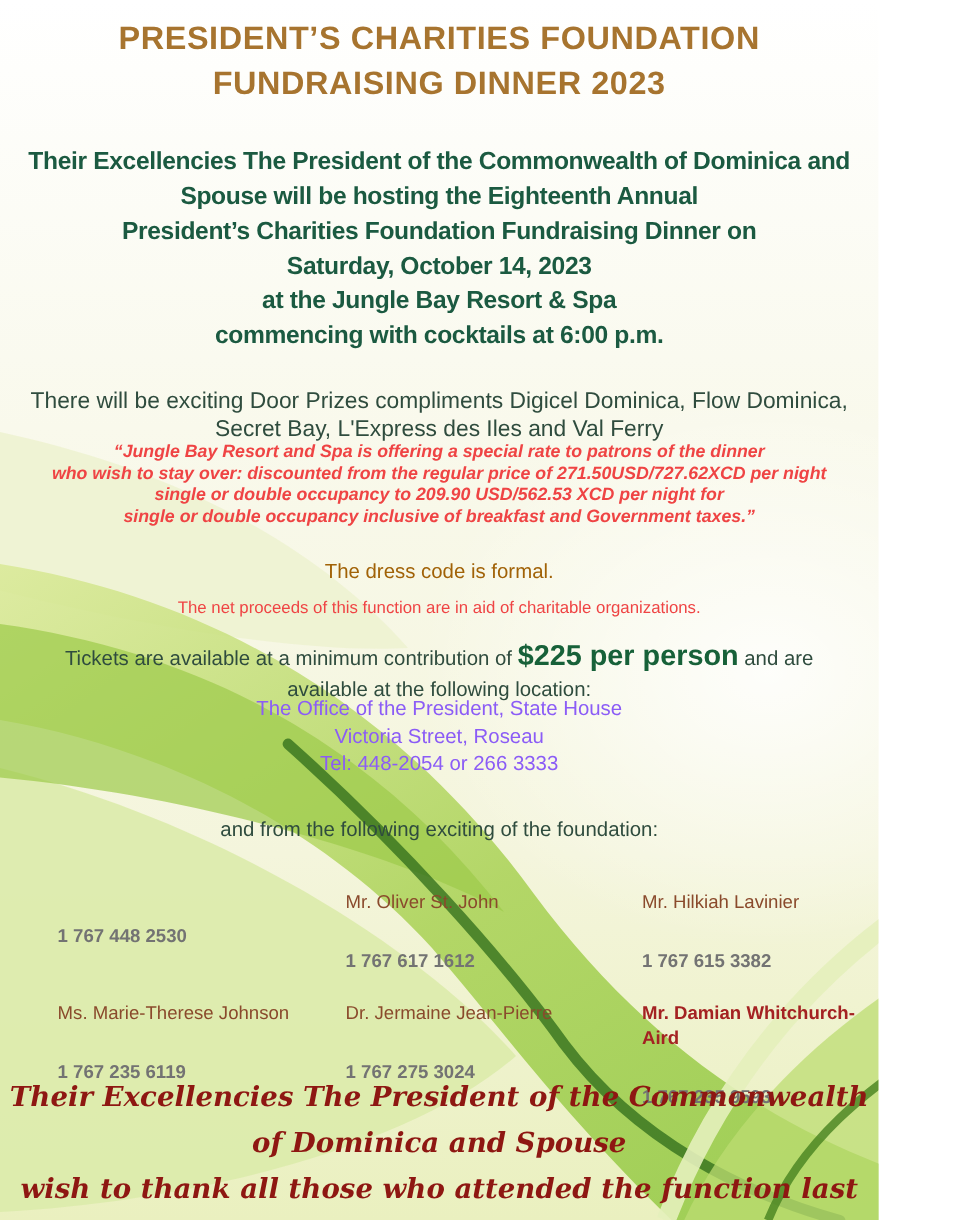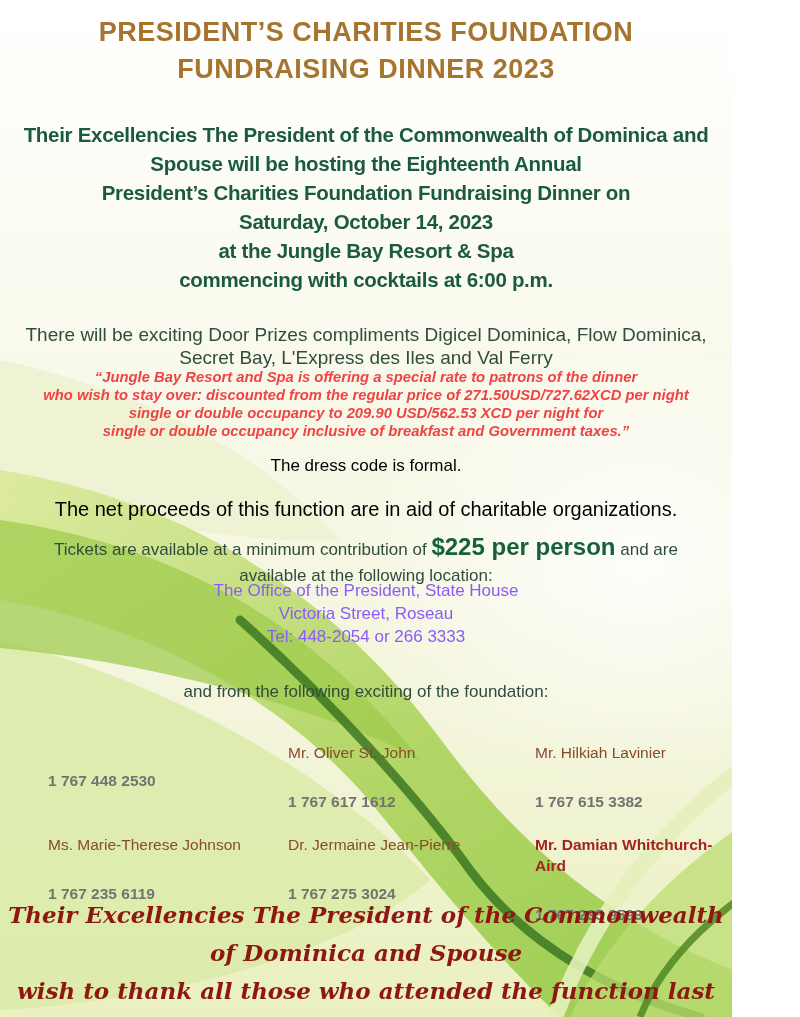--- a/index.html
+++ b/index.html
@@ -17,22 +17,22 @@
   }
   .announce {
     top:120px; color:#1b5a41; font-weight:bold;
     font-size:20.5px; line-height:29px; letter-spacing:-0.3px;
   }
   .doorprizes { top:323px; color:#2f4c3e; font-size:19px; line-height:23px; }
   .quote {
     top:368px; color:#ef4444; font-weight:bold; font-style:italic;
     font-size:14.8px; line-height:18px;
   }
-  .dress    { top:456px; color:#000000; font-size:17px; }
-  .proceeds { top:498px; color:#000000; font-size:20px; }
+  .dress    { top:467px; color:#a16207; font-size:17px; }
+  .proceeds { top:498px; color:#ef4444; font-size:14px; }
   .tickets  { top:533px; color:#2f4c3e; font-size:17px; }
   .tickets .l1 { line-height:28px; }
   .tickets .l2 { line-height:23px; }
   .price { font-size:24px; font-weight:bold; color:#176139; }
   .address  { top:579px; color:#8b5cf6; font-size:17px; line-height:23px; }
   .members  { top:682px; color:#2f4c3e; font-size:17px; }
 
   .contacts {
     position:absolute; top:742px; left:48px; right:16px;
     display:grid; grid-template-columns:240px 247px 1fr;

